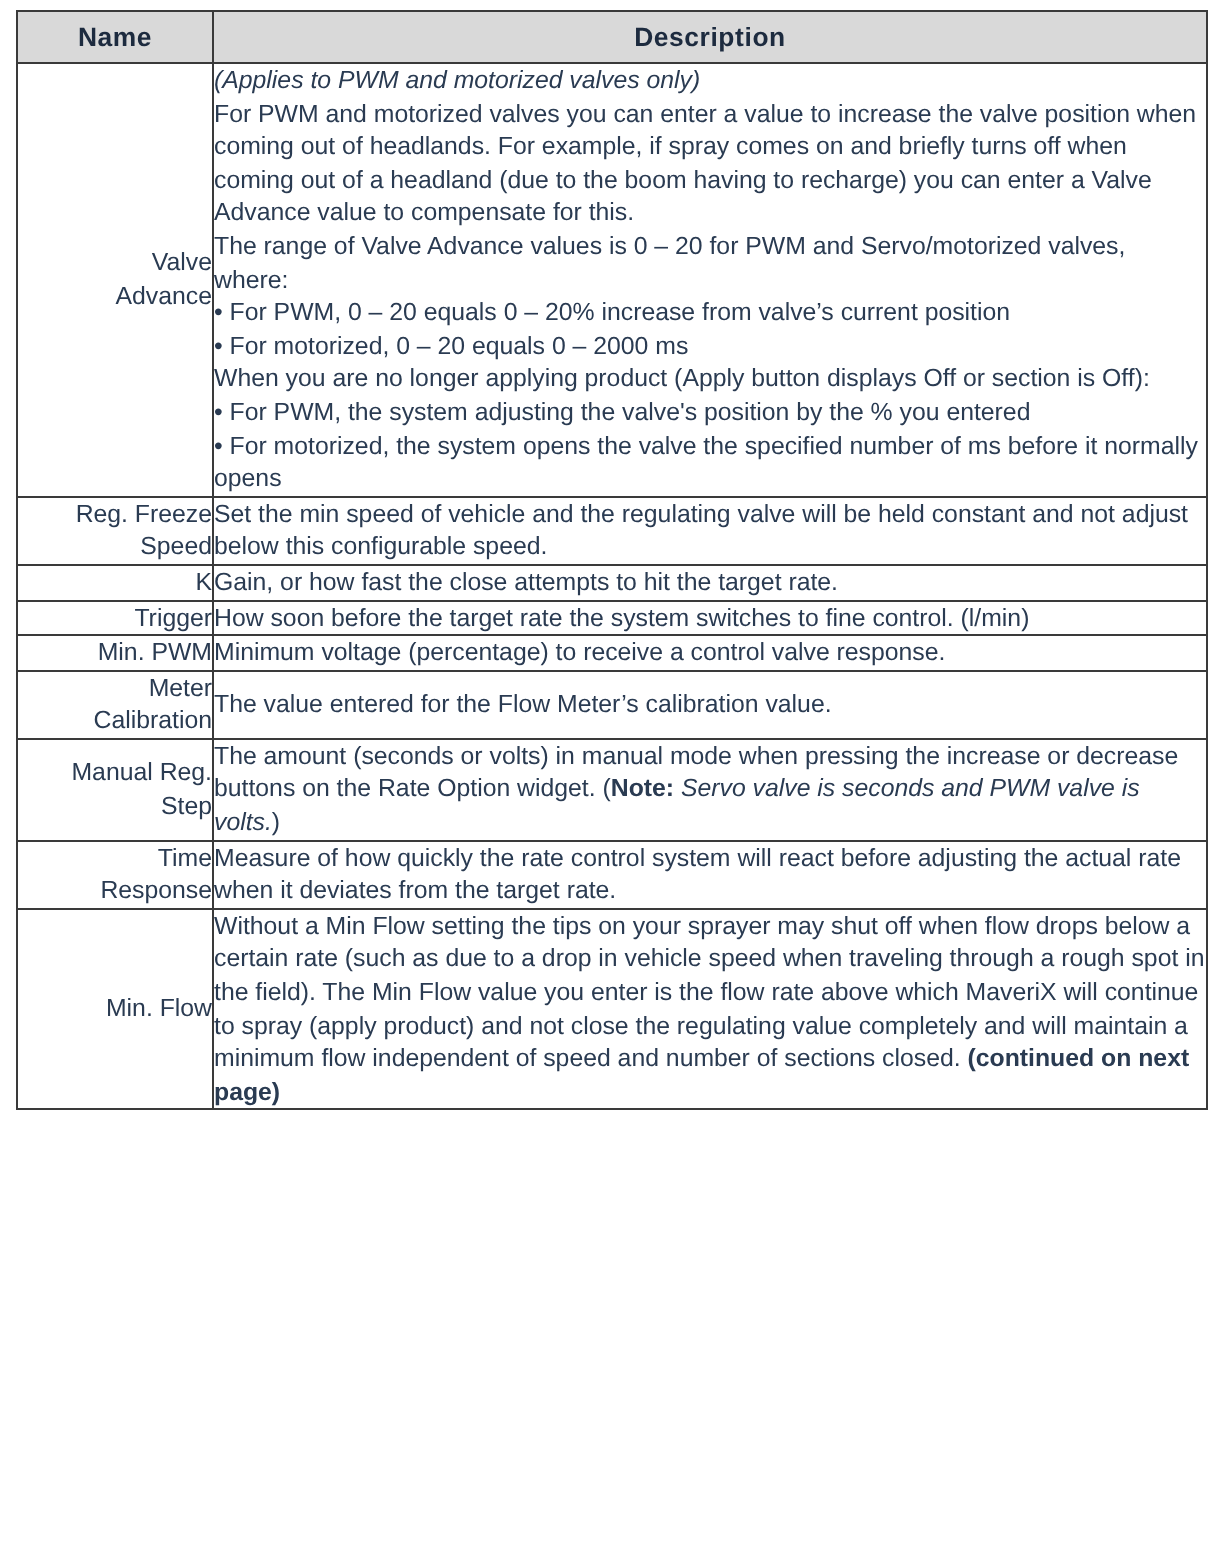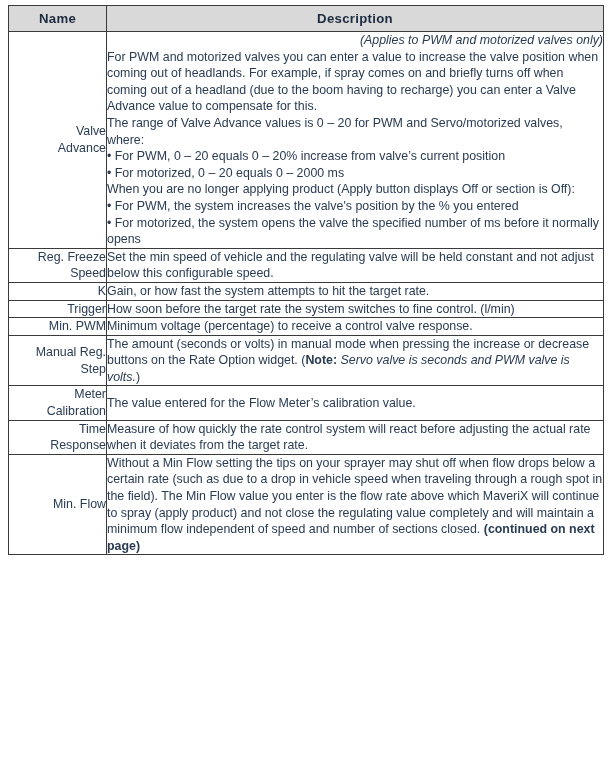--- a/index.html
+++ b/index.html
@@ -59,21 +59,20 @@
     text-align: left;
     padding: 2px 5px 3px 5px;
     line-height: 16.6px;
     color: #2a3b52;
   }
   .desc-cell p {
     margin: 0;
   }
   .desc-cell p.ital {
     font-style: italic;
-    text-align: right;
   }
   .bullet {
     margin: 0;
   }
   b { font-weight: bold; }
   i { font-style: italic; }
 </style>
 </head>
 <body>
 
@@ -97,39 +96,39 @@
           <span>Valve</span><br>
           <span>Advance</span>
         </td>
         <td class="desc-cell">
           <p class="ital">(Applies to PWM and motorized valves only)</p>
           <p>For PWM and motorized valves you can enter a value to increase the valve position when coming out of headlands. For example, if spray comes on and briefly turns off when coming out of a headland (due to the boom having to recharge) you can enter a Valve Advance value to compensate for this.</p>
           <p>The range of Valve Advance values is 0 – 20 for PWM and Servo/motorized valves, where:</p>
           <p class="bullet">• For PWM, 0 – 20 equals 0 – 20% increase from valve’s current position</p>
           <p class="bullet">• For motorized, 0 – 20 equals 0 – 2000 ms</p>
           <p>When you are no longer applying product (Apply button displays Off or section is Off):</p>
-          <p class="bullet">• For PWM, the system increases the valve's position by the % you entered</p>
+          <p class="bullet">• For PWM, the system adjusting the valve's position by the % you entered</p>
           <p class="bullet">• For motorized, the system opens the valve the specified number of ms before it normally opens</p>
         </td>
       </tr>
 
       <tr>
         <td class="name-cell">
           <span>Reg. Freeze</span><br>
           <span>Speed</span>
         </td>
         <td class="desc-cell">
           <p>Set the min speed of vehicle and the regulating valve will be held constant and not adjust below this configurable speed.</p>
         </td>
       </tr>
 
       <tr>
         <td class="name-cell">K</td>
         <td class="desc-cell">
-          <p>Gain, or how fast the system attempts to hit the target rate.</p>
+          <p>Gain, or how fast the close attempts to hit the target rate.</p>
         </td>
       </tr>
 
 
       <tr>
         <td class="name-cell">Trigger</td>
         <td class="desc-cell">
           <p>How soon before the target rate the system switches to fine control. (l/min)</p>
         </td>
       </tr>
@@ -137,35 +136,35 @@
       <tr>
         <td class="name-cell">Min. PWM</td>
         <td class="desc-cell">
           <p>Minimum voltage (percentage) to receive a control valve response.</p>
         </td>
       </tr>
 
 
       <tr>
         <td class="name-cell">
+          <span>Meter</span><br>
+          <span>Calibration</span>
+        </td>
+        <td class="desc-cell">
+          <p>The value entered for the Flow Meter’s calibration value.</p>
+        </td>
+      </tr>
+
+      <tr>
+        <td class="name-cell">
           <span>Manual Reg.</span><br>
           <span>Step</span>
         </td>
         <td class="desc-cell">
           <p><span>The amount (seconds or volts) in manual mode when pressing the increase or decrease buttons on the Rate Option widget. (</span><b>Note:</b><i> Servo valve is seconds and PWM valve is volts.</i><span>)</span></p>
-        </td>
-      </tr>
-
-      <tr>
-        <td class="name-cell">
-          <span>Meter</span><br>
-          <span>Calibration</span>
-        </td>
-        <td class="desc-cell">
-          <p>The value entered for the Flow Meter’s calibration value.</p>
         </td>
       </tr>
 
       <tr>
         <td class="name-cell">
           <span>Time</span><br>
           <span>Response</span>
         </td>
         <td class="desc-cell">
           <p>Measure of how quickly the rate control system will react before adjusting the actual rate when it deviates from the target rate.</p>

